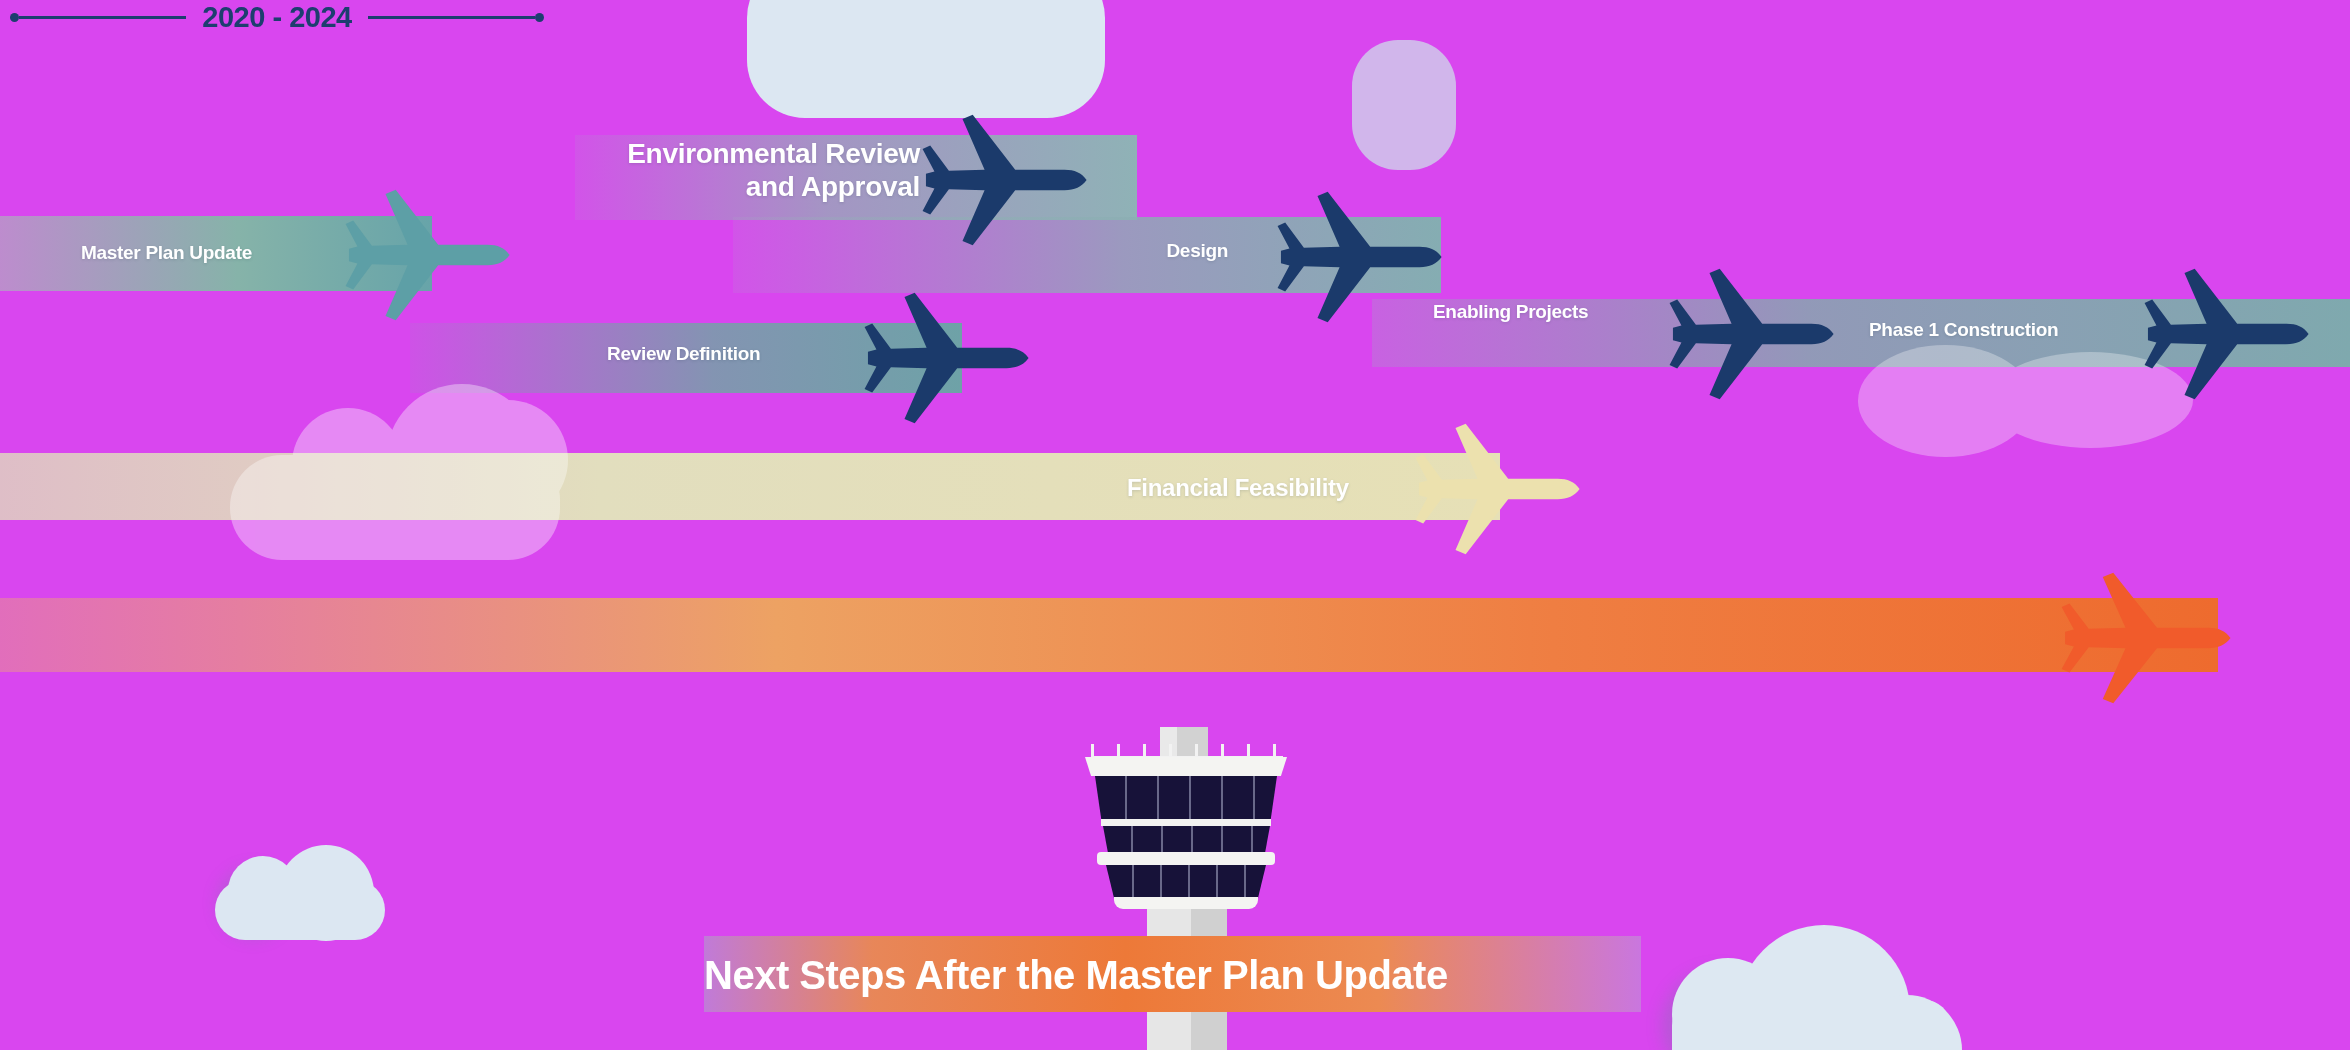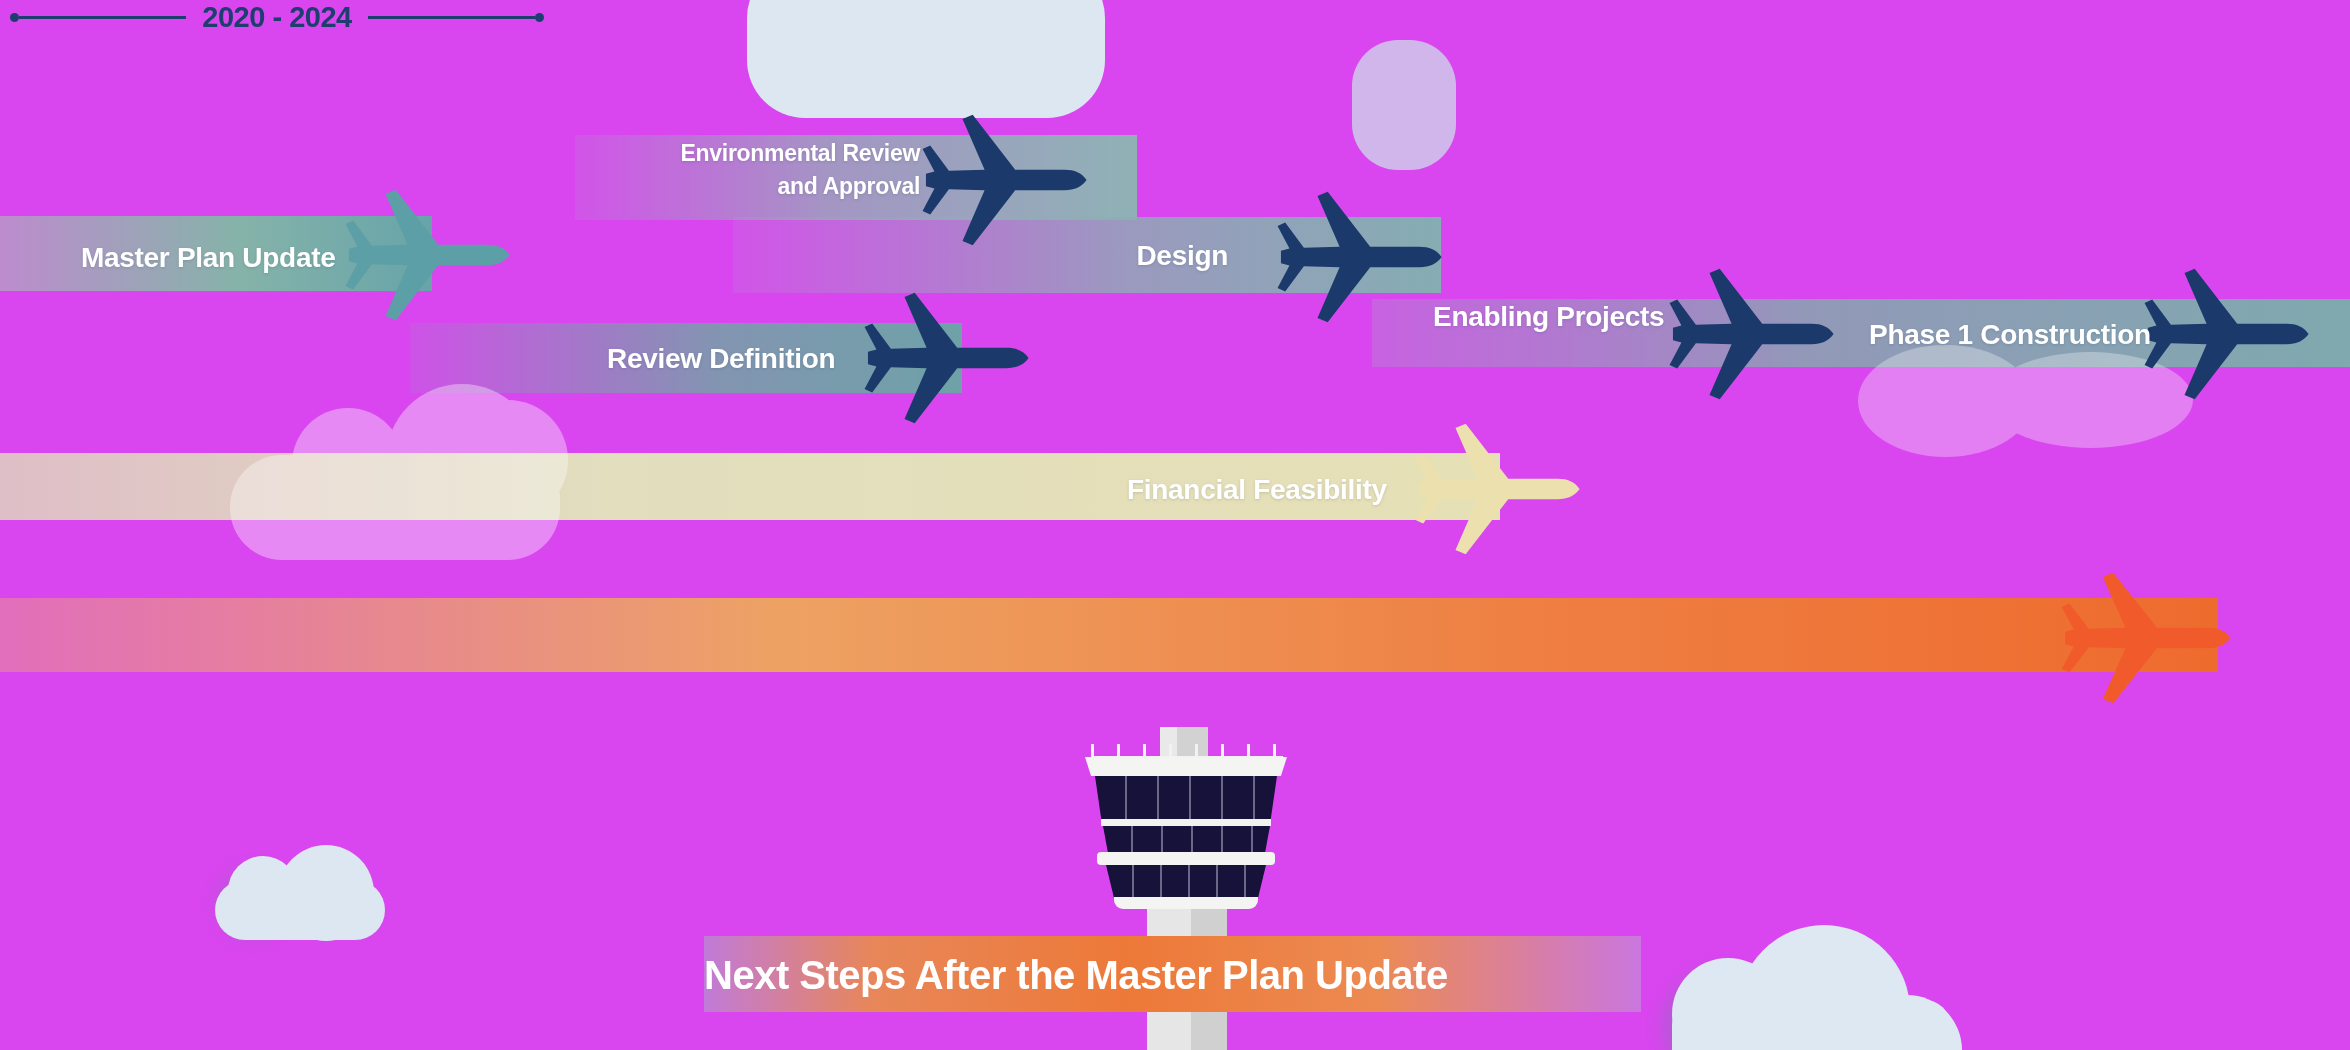--- a/index.html
+++ b/index.html
@@ -36,23 +36,23 @@
     background:linear-gradient(90deg,rgba(158,185,188,0.12) 0%,rgba(140,174,179,0.8) 55%,#85adb2 100%);}
   .t-program{left:410px;top:323px;width:552px;height:70px;
     background:linear-gradient(90deg,rgba(130,170,173,0.12) 0%,rgba(116,162,167,0.85) 55%,#6ea2a7 100%);}
   .t-enabling{left:1372px;top:299px;width:978px;height:68px;
     background:linear-gradient(90deg,rgba(150,180,185,0.25) 0%,rgba(133,168,174,0.85) 45%,#7fa9ae 100%);}
   .t-financial{left:0;top:453px;width:1500px;height:67px;
     background:linear-gradient(90deg,rgba(224,220,189,0.8) 0%,#e2debe 40%,#e6e0b6 100%);}
   .t-stakeholder{left:0;top:598px;width:2218px;height:74px;
     background:linear-gradient(90deg,rgba(238,170,110,0.40) 0%,#eda263 35%,#ef7e42 70%,#ee6b2e 100%);}
   
-  .lbl{position:absolute;color:#ffffff;font-size:28px;letter-spacing:-0.3px;white-space:nowrap;z-index:5;
+  .lbl{position:absolute;color:#ffffff;font-size:19px;letter-spacing:-0.3px;white-space:nowrap;z-index:5;
        text-shadow:0 1px 3px rgba(40,60,80,0.18);}
-  .lbl-era{right:1430px;top:137px;font-size:23px;line-height:33px;text-align:right;}
+  .lbl-era{right:1430px;top:137px;font-size:28px;line-height:33px;text-align:right;}
   
   .plane{position:absolute;z-index:4;}
   .fill-navy{fill:#1b3a6b;} .fill-teal{fill:#5d9fa6;} .fill-cream{fill:#ece1ae;} .fill-orange{fill:#f15b2b;}
   
   .tower-part{position:absolute;}
   .tw-antenna{left:1160px;top:727px;width:48px;height:33px;background:linear-gradient(90deg,#e9e9e9 0 35%,#d2d2d2 35% 100%);z-index:2;}
   .tw-rail{left:1091px;top:744px;width:192px;height:12px;z-index:2;
     background:repeating-linear-gradient(90deg,#f2f2f2 0 3px,rgba(0,0,0,0) 3px 26px);
     border-bottom:3px solid #f2f2f2;}
   .tw-slab-top{left:1085px;top:757px;width:202px;height:19px;background:#f4f4f2;z-index:2;
@@ -122,21 +122,21 @@
 
   <div class="lbl" style="left:81px;top:242px;">Master Plan Update</div>
   <div class="lbl lbl-era">
     <div>Environmental Review</div>
     <div>and Approval</div>
   </div>
   <div class="lbl" style="right:1122px;top:240px;">Design</div>
   <div class="lbl" style="left:607px;top:343px;">Review Definition</div>
   <div class="lbl" style="left:1433px;top:301px;">Enabling Projects</div>
   <div class="lbl" style="left:1869px;top:319px;">Phase 1 Construction</div>
-  <div class="lbl" style="left:1127px;top:474px;font-size:28px;">Financial Feasibility</div>
+  <div class="lbl" style="left:1127px;top:474px;font-size:24px;">Financial Feasibility</div>
 
   <svg class="plane" style="left:343px;top:180px;" width="170" height="150" viewBox="0 0 200 170" preserveAspectRatio="none">
       <use href="#jet" class="fill-teal"></use>
     </svg>
   <svg class="plane" style="left:920px;top:105px;" width="170" height="150" viewBox="0 0 200 170" preserveAspectRatio="none">
       <use href="#jet" class="fill-navy"></use>
     </svg>
   <svg class="plane" style="left:1275px;top:182px;" width="170" height="150" viewBox="0 0 200 170" preserveAspectRatio="none">
       <use href="#jet" class="fill-navy"></use>
     </svg>

